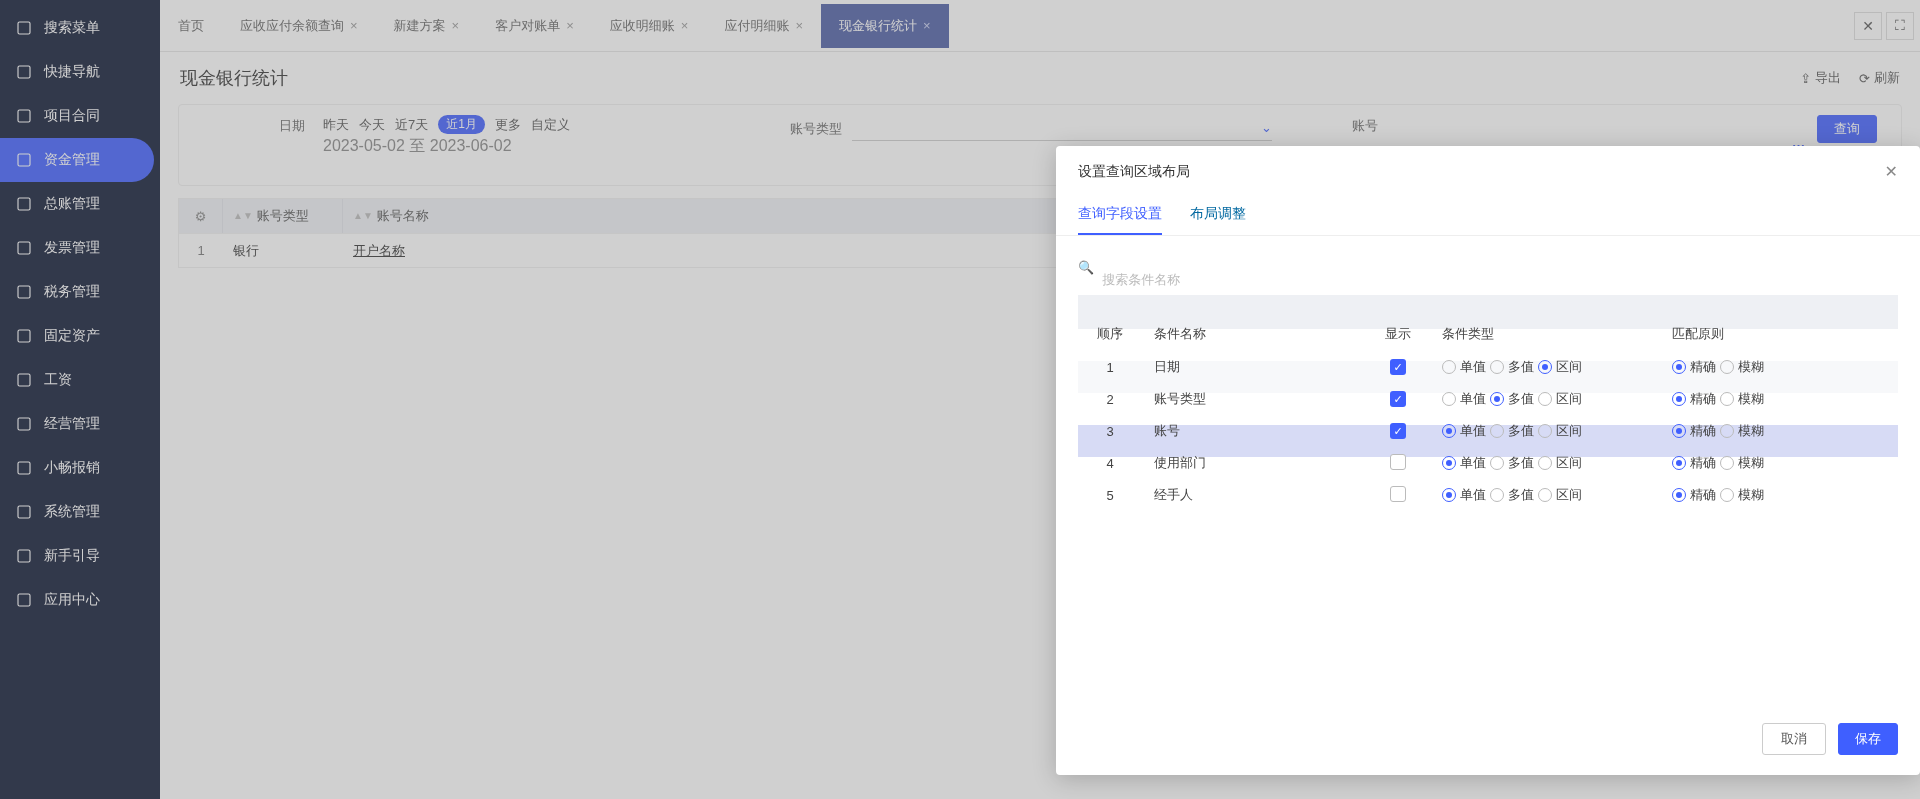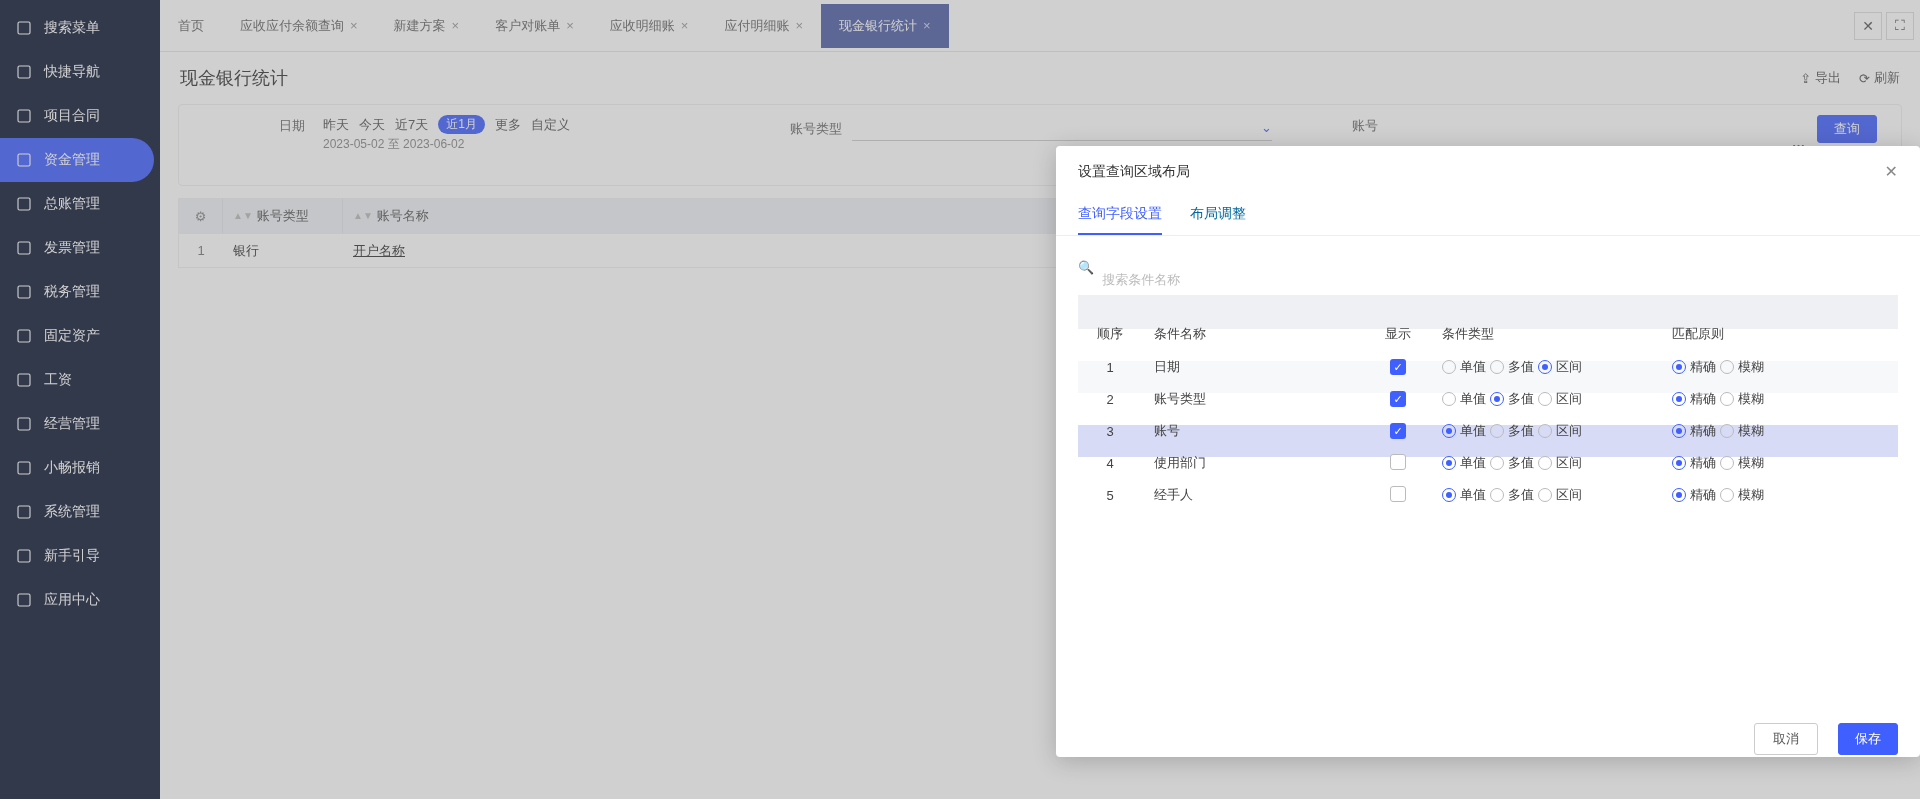--- a/index.html
+++ b/index.html
@@ -27,21 +27,21 @@
 .page-title { font-size: 18px; font-weight: 500; }
 .page-actions { margin-left: auto; display: flex; gap: 18px; color: #555; font-size: 13px; }
 .page-actions .act { display: flex; align-items: center; gap: 4px; cursor: pointer; }
 
 .filter-bar { margin: 0 18px 12px; display: flex; align-items: flex-start; padding: 10px 24px 10px 100px; background: #fff; border: 1px solid #eee; border-radius: 4px; }
 .filter-group { display: flex; align-items: flex-start; gap: 12px; }
 .filter-label { color: #666; min-width: 32px; padding-top: 2px; }
 .date-opts { display: flex; flex-direction: column; }
 .date-row { display: flex; gap: 10px; align-items: center; color: #555; }
 .date-row .pill { background: #3f5fff; color: #fff; padding: 1px 8px; border-radius: 10px; font-size: 12px; }
-.date-range { color: #888; font-size: 12px; margin-top: 2px; }
+.date-range { color: #888; font-size: 16px; margin-top: 2px; }
 .fg-mid { margin-left: 220px; display: flex; align-items: center; gap: 10px; }
 .select { width: 420px; height: 26px; border-bottom: 1px solid #ccc; display: flex; justify-content: flex-end; align-items: center; color: #3f5fff; }
 .fg-right { margin-left: 80px; display: flex; align-items: center; gap: 10px; color: #666; }
 .filter-tail { margin-left: auto; display: flex; align-items: center; gap: 10px; }
 .dots { color: #3f5fff; font-weight: bold; cursor: pointer; letter-spacing: 2px; }
 .btn-primary { background: #3f5fff; color: #fff; border: 1px solid #3f5fff; padding: 4px 16px; border-radius: 3px; cursor: pointer; font-size: 13px; }
 .btn-outline { background: #fff; color: #3f5fff; border: 1px solid #3f5fff; padding: 3px 16px; border-radius: 3px; cursor: pointer; font-size: 13px; }
 .btn-stack { display: flex; flex-direction: column; gap: 6px; }
 
 .grid { margin: 0 18px; border: 1px solid #eee; }
@@ -78,21 +78,21 @@
 .mrow.highlight { background: #d7dbf5; }
 .chk { width: 16px; height: 16px; border-radius: 3px; display: inline-flex; align-items: center; justify-content: center; }
 .chk.on { background: #3f5fff; color: #fff; font-size: 11px; }
 .chk.off { background: #fff; border: 1px solid #bbb; }
 .radios { display: flex; gap: 4px; align-items: center; }
 .radio { display: flex; align-items: center; gap: 4px; cursor: pointer; }
 .rdot { width: 14px; height: 14px; border-radius: 50%; border: 1px solid #bbb; display: inline-block; position: relative; }
 .radio.sel .rdot { border-color: #3f5fff; }
 .radio.sel .rdot::after { content: ""; position: absolute; inset: 3px; background: #3f5fff; border-radius: 50%; }
 .modal-body-space { height: 220px; }
-.modal-foot { display: flex; justify-content: flex-end; gap: 20px; padding: 14px 22px 2px; }
+.modal-foot { display: flex; justify-content: flex-end; gap: 12px; padding: 14px 22px 20px; }
 .btn-default { background: #fff; border: 1px solid #ccc; padding: 6px 18px; border-radius: 3px; cursor: pointer; color: #555; font-size: 13px; }
 </style>
 </head>
 <body>
 
 <div class="app">
   <div class="sidebar" id="sidebar">
       <div class="sidebar-item">
         <span class="icon">
           <svg viewBox="0 0 24 24">

